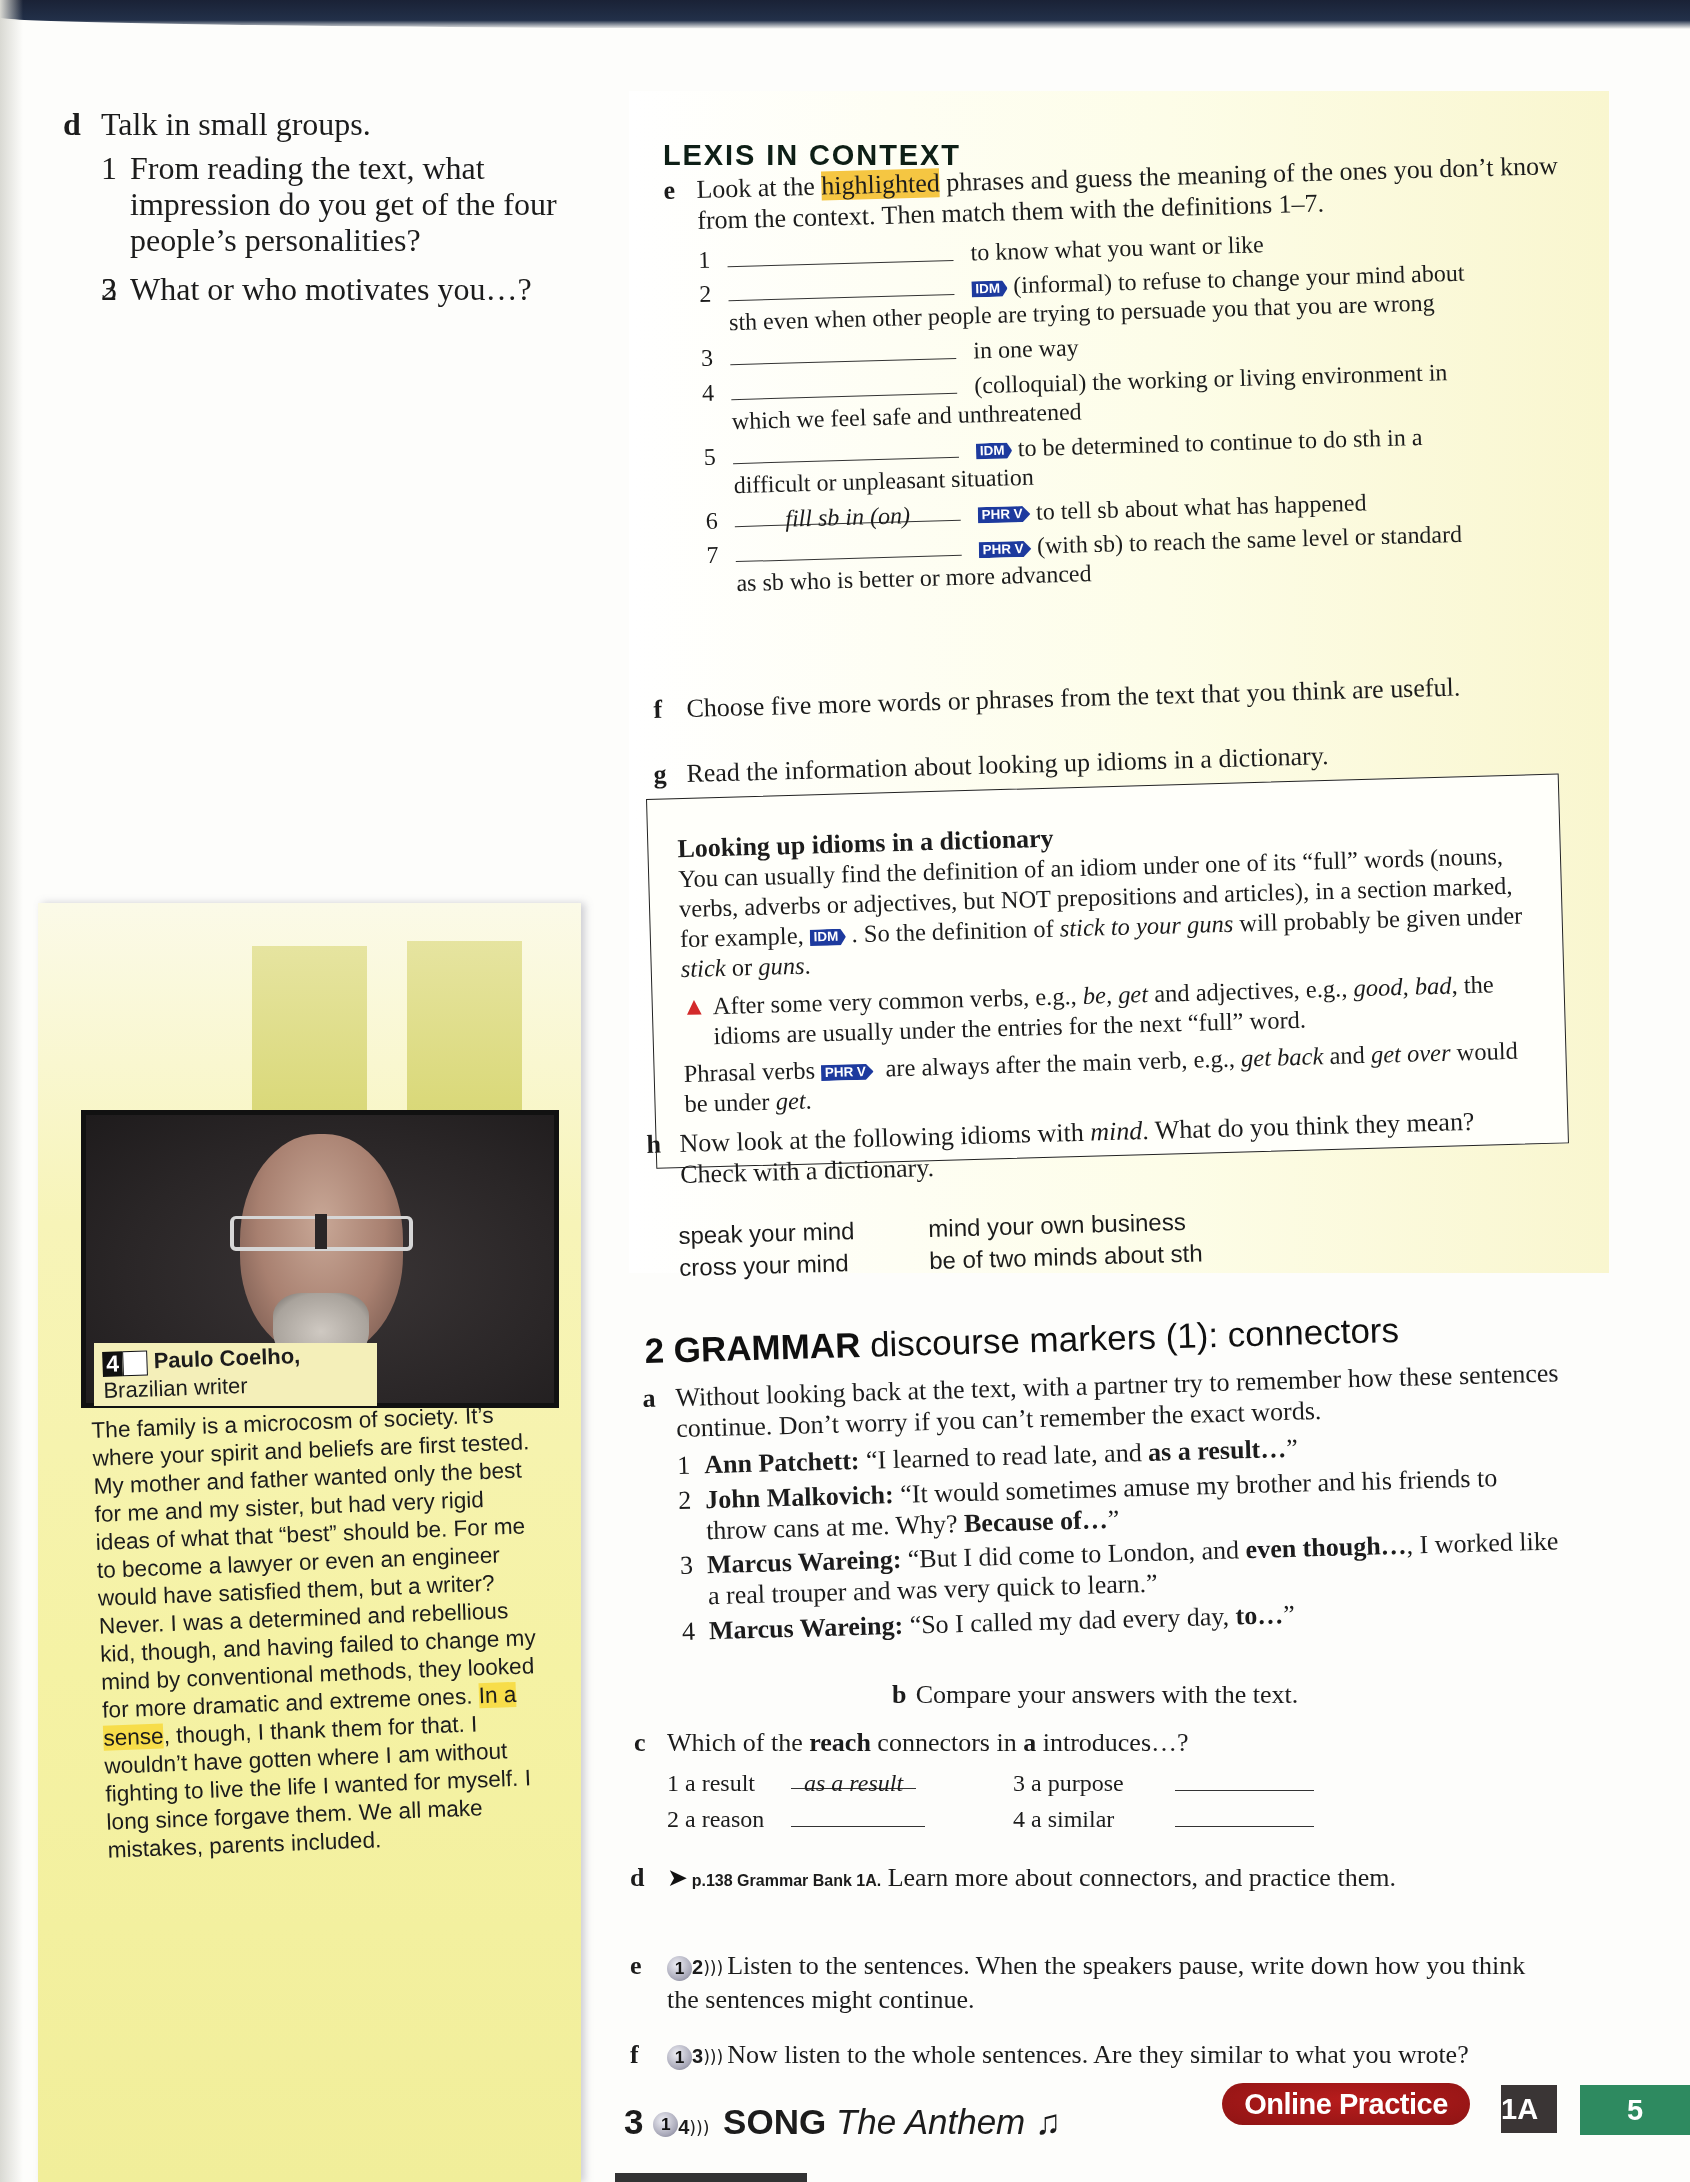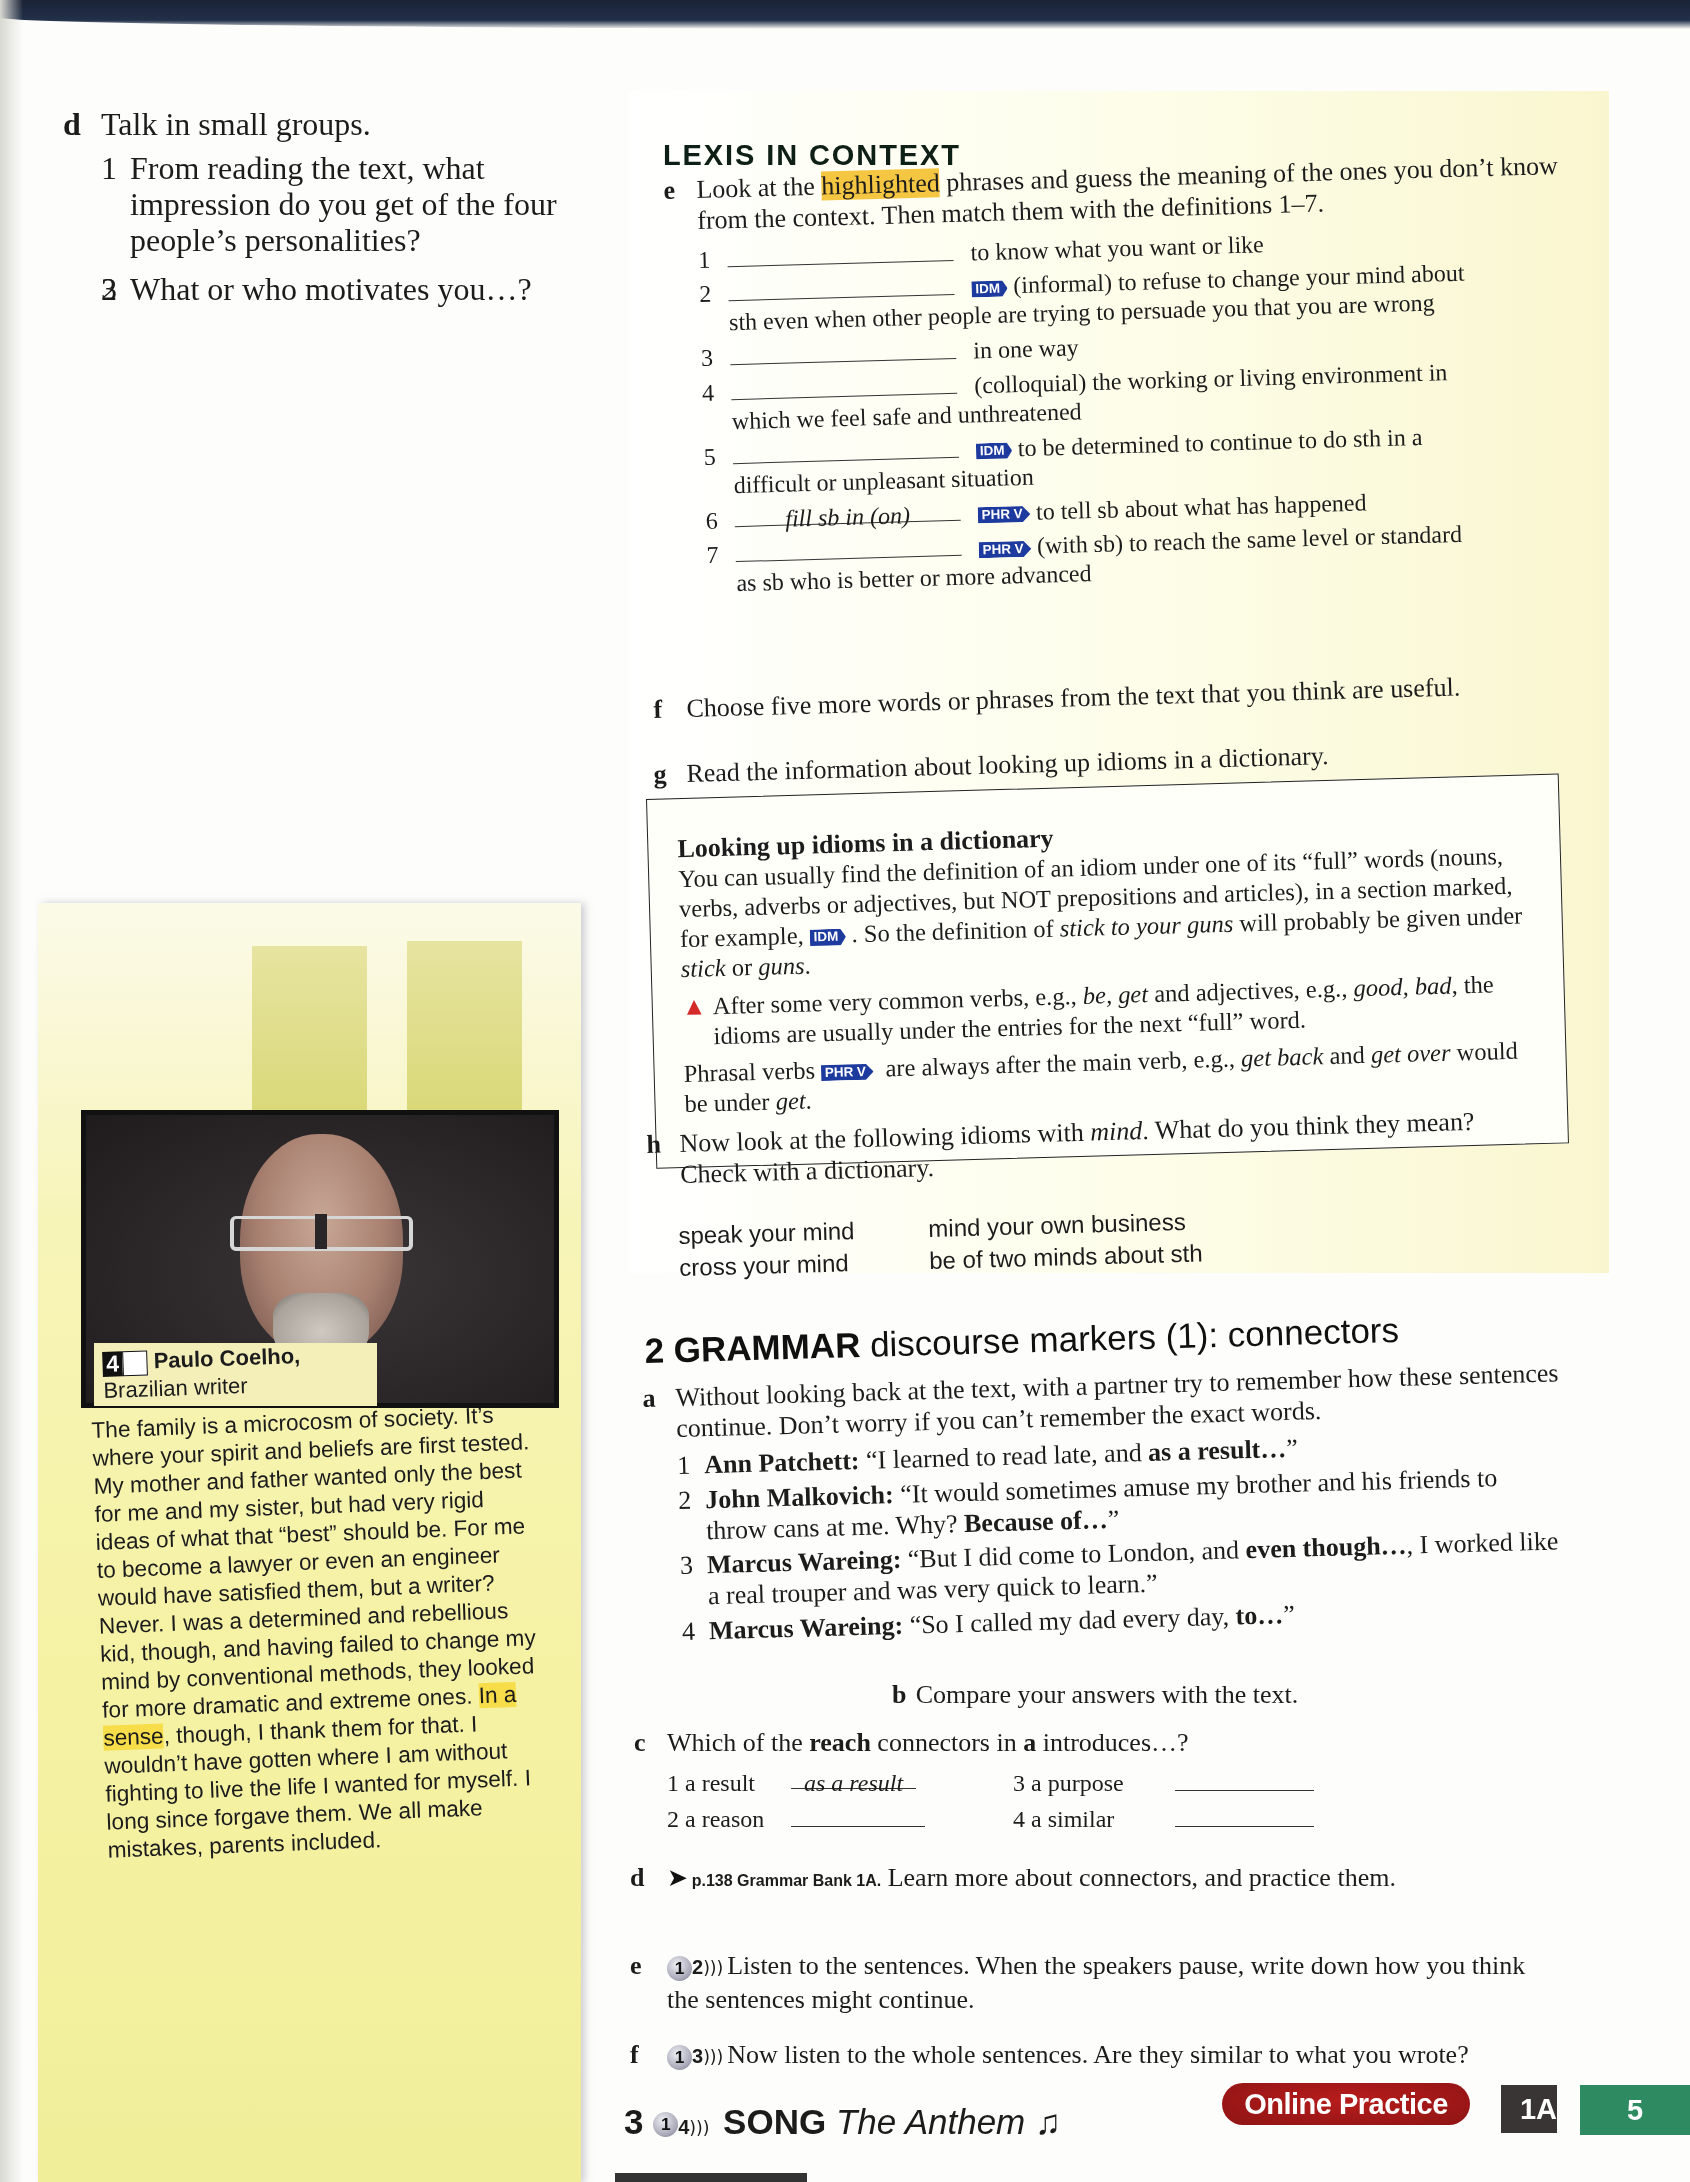--- a/index.html
+++ b/index.html
@@ -127,21 +127,21 @@
 
   .footer-online {
     position: absolute; left: 1222px; top: 2083px; width: 248px; height: 42px;
     background: radial-gradient(ellipse at 50% 40%, #b71c1c 0%, #8e1414 100%);
     border-radius: 21px; color: #fff; font-family: "Liberation Sans", sans-serif; font-weight: bold;
     font-size: 29px; text-align: center; line-height: 42px; letter-spacing: -0.5px;
   }
   .footer-unit {
     position: absolute; left: 1501px; top: 2085px; width: 56px; height: 48px;
     background: #3a3535; color: #fff; font-family: "Liberation Sans", sans-serif; font-weight: bold;
-    font-size: 29px; text-align: right; line-height: 48px;
+    font-size: 29px; text-align: left; line-height: 48px;
   }
   .footer-page {
     position: absolute; left: 1580px; top: 2085px; width: 110px; height: 50px;
     background: #2e8a60; color: #fff; font-family: "Liberation Sans", sans-serif; font-weight: bold;
     font-size: 29px; text-align: center; line-height: 50px;
   }
   .song {
     position: absolute; left: 624px; top: 2102px; font-family: "Liberation Sans", sans-serif; font-size: 35px;
   }
   .song b { font-weight: 900; }

